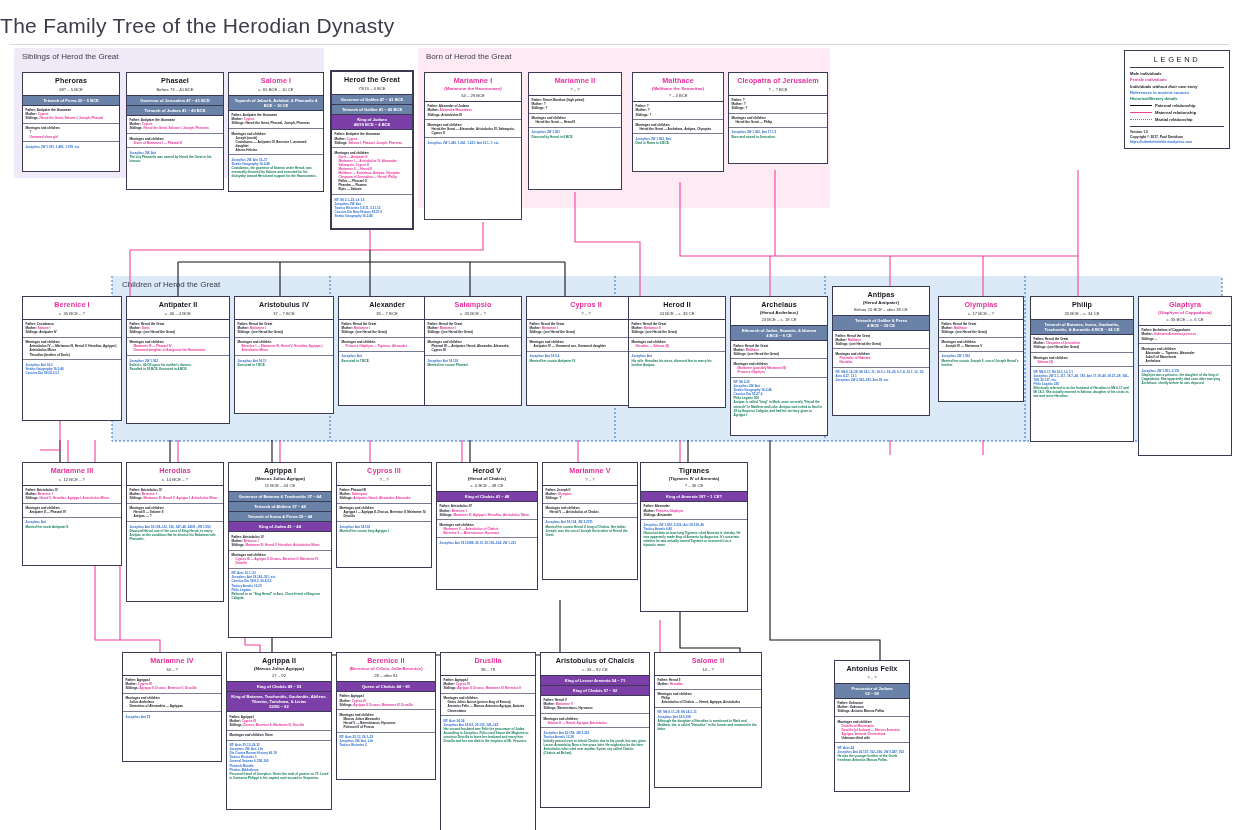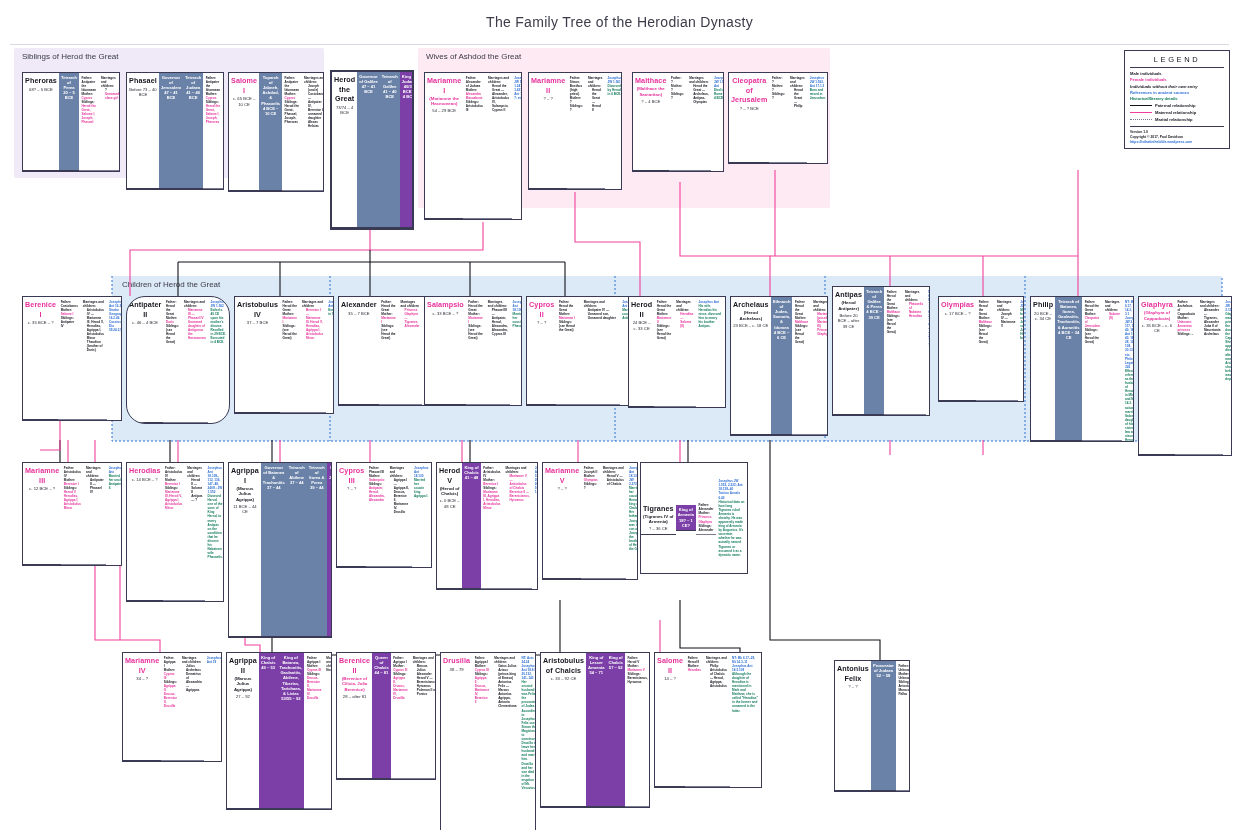--- a/index.html
+++ b/index.html
@@ -6,43 +6,42 @@
   html, body { margin:0; padding:0; }
   body {
     width:1239px; height:830px;
     background:#ffffff;
     font-family:"Liberation Sans", sans-serif;
     position:relative;
     overflow:hidden;
   }
   #page-title {
     position:absolute; top:14px; left:0; width:1239px;
-    text-align:center;
-    font-size:14px; font-weight:400; color:#3b3b4a;
+    font-size:21px; font-weight:400; color:#3b3b4a;
     letter-spacing:.3px;
   }
   .rule { position:absolute; left:10px; top:44px; width:1219px; height:1px; background:#d8d8e0; }
 
   
   .group { position:absolute; border-radius:2px; }
   .group-label {
     position:absolute; font-size:8px; color:#3a3a48;
     font-family:"Liberation Sans", sans-serif;
     white-space:nowrap;
   }
   .g-sib   { background:#efe9f8; }
   .g-wives { background:#fdeaf3; }
   .g-child { background:#dbeaf6; }
 
   
   .card {
     position:absolute;
     background:#ffffff;
     border:1px solid #3a3a55;
-    display:flex; flex-direction:row;
+    display:flex; flex-direction:column;
     overflow:hidden;
     font-size:3.1px; line-height:1.32;
   }
   .card.fem { border-color:#3a3a55; }
   .card.big { border-width:2px; }
 
   .c-head { padding:3px 2px 2.5px; text-align:center; border-bottom:1px solid #3a3a55; }
   .c-name { font-size:7.2px; font-weight:bold; color:#16161f; letter-spacing:.1px; }
   .card.fem .c-name { color:#e8309a; }
   .c-alt  { font-size:4.4px; font-weight:bold; color:#16161f; margin-top:.5px; }
@@ -93,21 +92,21 @@
 </head>
 <body>
 
 <div id="page-title">The Family Tree of the Herodian Dynasty</div>
 <div class="rule"></div>
 
 <div class="group g-sib" style="left:14px;  top:48px;  width:310px; height:130px;"></div>
 <div class="group-label" style="left:22px; top:52px;text-align:right;">Siblings of Herod the Great</div>
 
 <div class="group g-wives" style="left:418px; top:48px;  width:412px; height:160px;"></div>
-<div class="group-label" style="left:426px; top:52px;">Wives of Ashdod the Great</div>
+<div class="group-label" style="left:426px; top:52px;">Born of Herod the Great</div>
 
 <div class="group g-child" style="left:112px; top:276px; width:1110px; height:165px;"></div>
 <div class="group-label" style="left:122px; top:280px;">Children of Herod the Great</div>
 
 <svg id="wires">
   <g fill="none" stroke-width="1">
 
     <path d="M370 168 L370 250 L130 250 L130 296" stroke="#f0409c" stroke-width="1.1"></path>
     <path d="M483 222 L483 250 L370 250" stroke="#f0409c" stroke-width="1.1"></path>
     <path d="M575 192 L575 242 L640 242 L640 296" stroke="#f0409c" stroke-width="1.1"></path>
@@ -384,21 +383,21 @@
         <div class="lbl">Marriages and children:</div>
         <div class="ind male">Aristobulus IV — Mariamne III, Herod V, Herodias, Agrippa I, Aristobulus Minor</div>
         <div class="ind male">Theudion (brother of Doris)</div>
       </div>
       <div class="sect noline">
         <div class="ref">Josephus Ant 16.2</div>
         <div class="ref">Strabo Geography 16.2.46</div>
         <div class="ref">Cassius Dio 59.24.2,5.1</div>
       </div>
     </div>
-    <div class="card" style="left:126px; top:296px; width:104px; height:128px;border-radius:19px;">
+    <div class="card" style="left:126px; top:296px; width:104px; height:128px;">
       <div class="c-head">
         <div class="c-name">Antipater II</div>
 
         <div class="c-dates">c. 46 – 4 BCE</div>
       </div>
       <div class="sect">
         <div><span class="lbl">Father:</span><span class="male"> Herod the Great</span></div>
         <div><span class="lbl">Mother:</span><span class="femN"> Doris</span></div>
         <div><span class="lbl">Siblings:</span><span class="male"> (see Herod the Great)</span></div>
       </div>
@@ -749,21 +748,21 @@
       </div>
       <div class="sect">
         <div class="lbl">Marriages and children:</div>
         <div class="ind male">Herod V — Aristobulus of Chalcis</div>
       </div>
       <div class="sect noline">
         <div class="ref">Josephus Ant 18.134, JW 2.2721</div>
         <div class="hist">Married her cousin Herod V, king of Chalcis. Her father, Joseph, was the son of Joseph the brother of Herod the Great.</div>
       </div>
     </div>
-    <div class="card" style="left:640px; top:462px; width:108px; height:112px;align-items:center;">
+    <div class="card" style="left:640px; top:462px; width:108px; height:150px;">
       <div class="c-head">
         <div class="c-name">Tigranes</div>
         <div class="c-alt">(Tigranes IV of Armenia)</div>
         <div class="c-dates">? – 36 CE</div>
       </div>
       <div class="band king">King of Armenia 18? – 1 CE?</div>
       <div class="sect">
         <div><span class="lbl">Father:</span><span class="male"> Alexander</span></div>
         <div><span class="lbl">Mother:</span><span class="femN"> Princess Glaphyra</span></div>
         <div><span class="lbl">Siblings:</span><span class="male"> Alexander</span></div>

